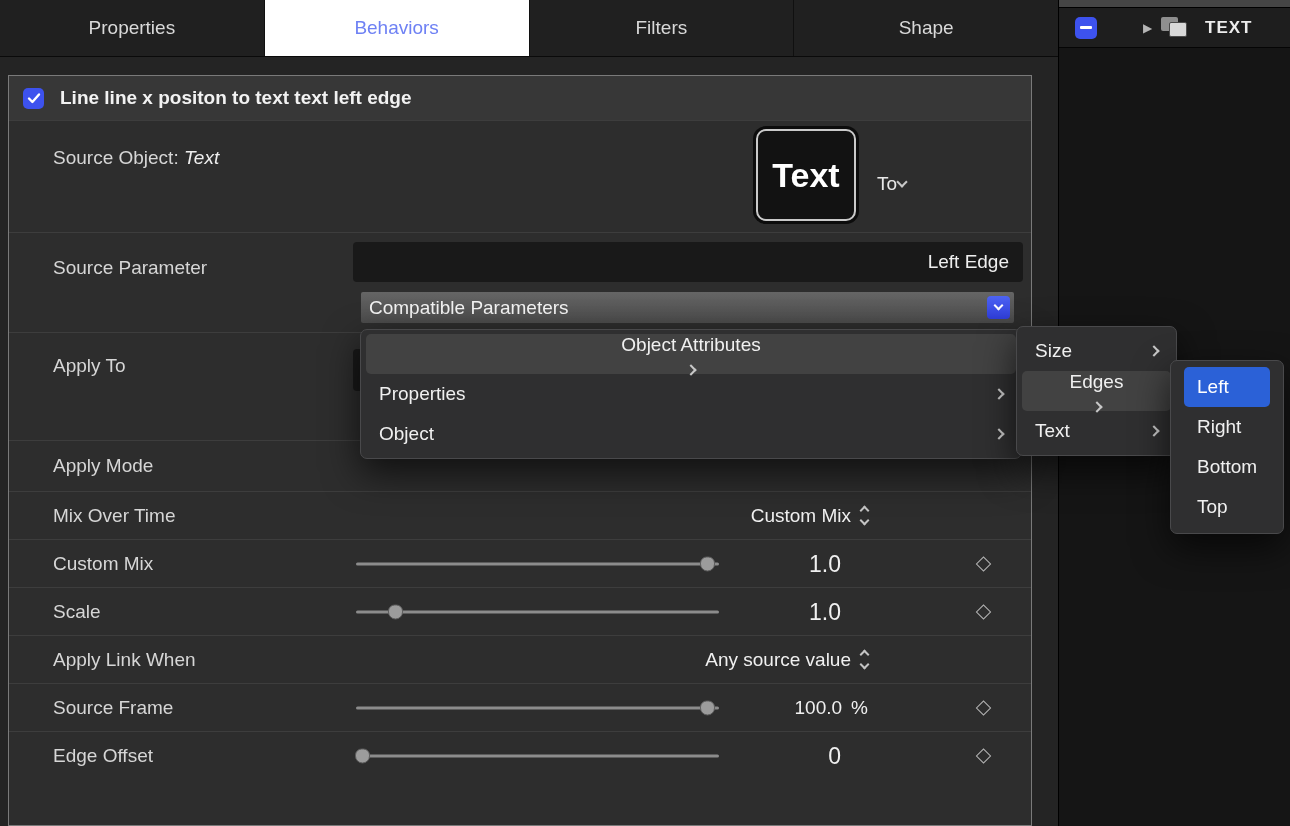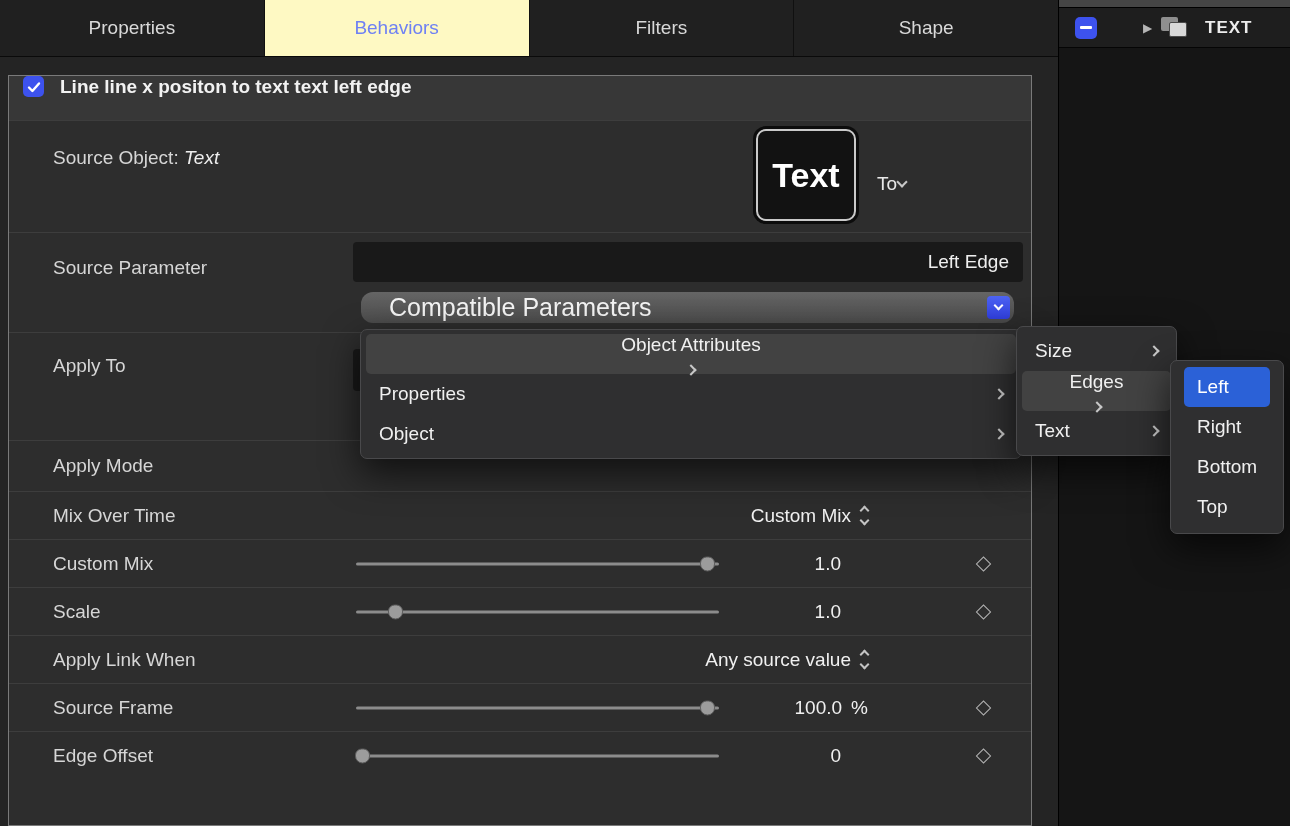--- a/index.html
+++ b/index.html
@@ -9,21 +9,21 @@
     background:#242424; color:#ddd;
     font-family:"Liberation Sans", sans-serif;
   }
 
   
   .tabbar { position:absolute; left:0; top:0; width:1058px; height:57px;
             background:#202020; display:flex; border-bottom:1px solid #0a0a0a; }
   .tab { flex:1; display:flex; align-items:center; justify-content:center;
          font-size:19px; color:#d9d9d9; border-right:1px solid #101010; cursor:default; }
   .tab:last-child { border-right:none; }
-  .tab.active { background:#fef9c3; color:#6e81f4; }
+  .tab.active { background:#ffffff; color:#6e81f4; }
 
   
   .rightpanel { position:absolute; left:1058px; top:0; width:232px; height:826px;
                 background:#151515; border-left:1px solid #000; }
   .topstrip { height:8px; background:#454545; border-bottom:1px solid #000; }
   .layerrow { height:40px; background:#1e1e1e; border-bottom:1px solid #050505;
               position:relative; display:flex; align-items:center; }
   .bluebox { position:absolute; left:16px; width:22px; height:22px; border-radius:5px;
              background:#3d52ee; display:flex; align-items:center; justify-content:center; }
   .minusbar { width:12px; height:3px; background:#fff; border-radius:1px; }
@@ -37,64 +37,64 @@
                letter-spacing:1px; color:#ececec; }
 
   
   .panel { position:absolute; left:8px; top:75px; width:1024px; height:751px;
            background:#2d2d2d; border:1px solid #7a7a7a; }
   .row { position:relative; border-bottom:1px solid #3d3d3d; }
   .row:last-child { border-bottom:none; }
   .label { position:absolute; left:44px; font-size:19px; color:#d6d6d6; white-space:nowrap; }
   .vc { top:50%; transform:translateY(-50%); }
 
-  .hdr { height:45px; background:#373737; display:flex; align-items:flex-start;
+  .hdr { height:45px; background:#373737; display:flex; align-items:center;
          gap:16px; padding-left:14px; }
   .checkbox { width:21px; height:21px; border-radius:5px; background:#3d52ee;
               display:flex; align-items:center; justify-content:center; flex:0 0 auto; }
   .hdr-title { font-size:19px; font-weight:bold; color:#f2f2f2; }
 
   .row-so { height:112px; }
   .so-label { top:26px; color:#d6d6d6; }
   .so-value { font-style:italic; color:#eee; }
   .thumb { position:absolute; left:747px; top:8px; width:100px; height:92px;
            background:#121212; border:2px solid #c9c9c9; border-radius:10px;
            box-shadow:0 0 0 3px #0c0c0c; display:flex; align-items:center;
            justify-content:center; font-size:34px; font-weight:bold; color:#fff; }
   .toctl { position:absolute; left:868px; top:52px; display:flex; align-items:center;
            gap:1px; font-size:19px; color:#e8e8e8; }
 
   .row-sp { height:100px; }
   .sp-input { position:absolute; left:344px; top:9px; width:670px; height:40px;
               background:#191919; border-radius:4px; display:flex; align-items:center;
               justify-content:flex-end; padding-right:14px; font-size:19px; color:#efefef; }
   .sp-pill { position:absolute; left:352px; top:59px; width:653px; height:31px;
-             border-radius:12px; background:linear-gradient(#656565,#4b4b4b);
-             display:flex; align-items:center; padding-left:28px; font-size:25px; color:#f3f3f3; }
+             border-radius:2px; background:linear-gradient(#656565,#4b4b4b);
+             display:flex; align-items:center; padding-left:8px; font-size:19px; color:#f3f3f3; }
   .pill-btn { position:absolute; right:4px; top:4px; width:23px; height:23px; border-radius:4px;
               background:linear-gradient(#4d63f2,#3140e0); display:flex;
               align-items:center; justify-content:center; }
 
   .row-at { height:108px; }
   .at-label { top:22px; }
   .at-sliver { position:absolute; left:344px; top:16px; width:18px; height:42px;
                background:#191919; border-radius:4px 0 0 4px; }
   .row-am { height:51px; }
   .h48 { height:48px; }
   .h47 { height:47px; }
 
   
   .slider { position:absolute; left:347px; width:363px; height:15px; top:50%;
             transform:translateY(-50%); }
   .track { position:absolute; left:0; right:0; top:6px; height:3px;
            background:#8c8c8c; border-radius:2px; }
   .sthumb { position:absolute; top:0; width:15px; height:15px; background:#9c9c9c;
             border:1px solid #5d5d5d; border-radius:7px 7px 8px 8px; }
 
-  .pvalue { position:absolute; right:190px; font-size:19px; color:#f0f0f0; }
+  .pvalue { position:absolute; right:190px; font-size:23px; color:#f0f0f0; }
   .pvu { position:absolute; right:163px; display:flex; align-items:baseline; gap:9px;
          font-size:19px; color:#f0f0f0; }
   .kf { position:absolute; right:42px; top:50%; width:11px; height:11px;
         border:1.5px solid #b3b3b3; transform:translateY(-50%) rotate(45deg); }
   .popup { position:absolute; right:163px; top:50%; transform:translateY(-50%);
            display:flex; align-items:center; gap:10px; font-size:19px; color:#f0f0f0; }
 
   
   .chev { display:inline-block; width:8px; height:8px;
           border-top:2px solid #c8c8c8; border-right:2px solid #c8c8c8; }

